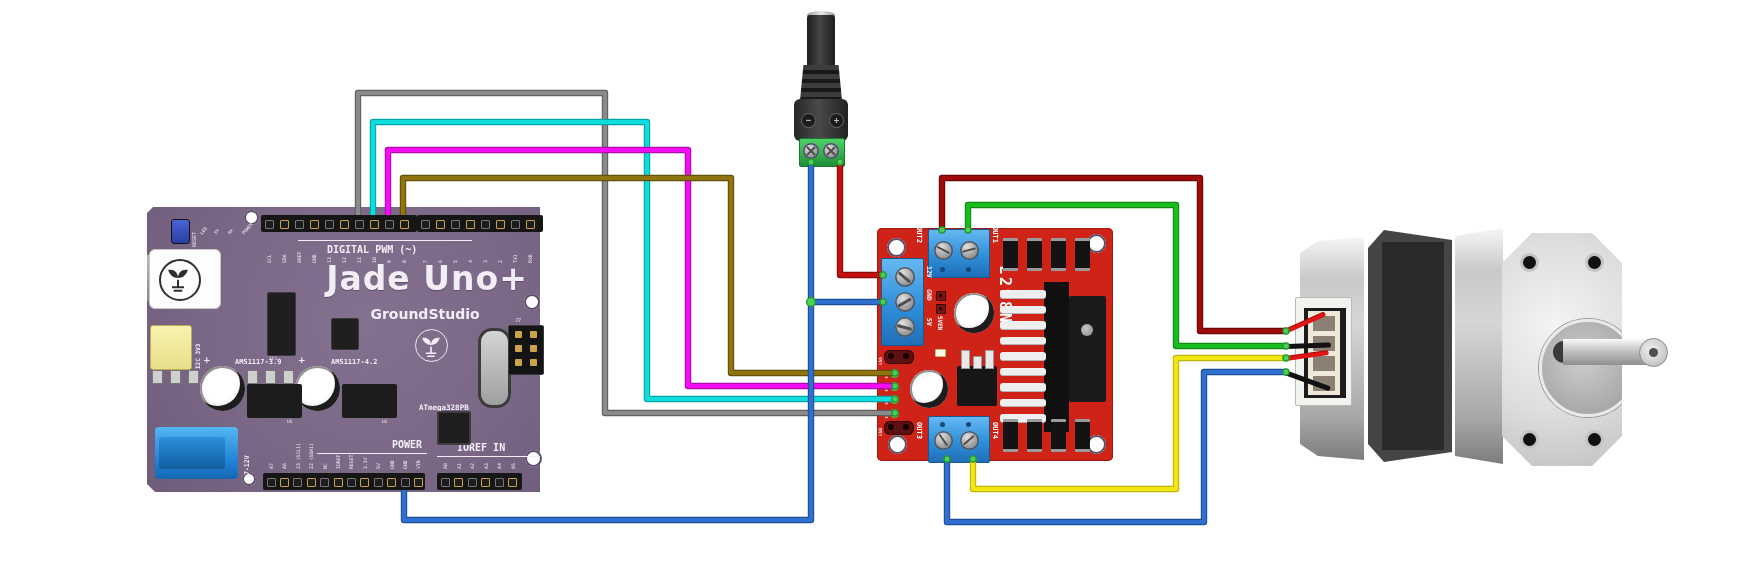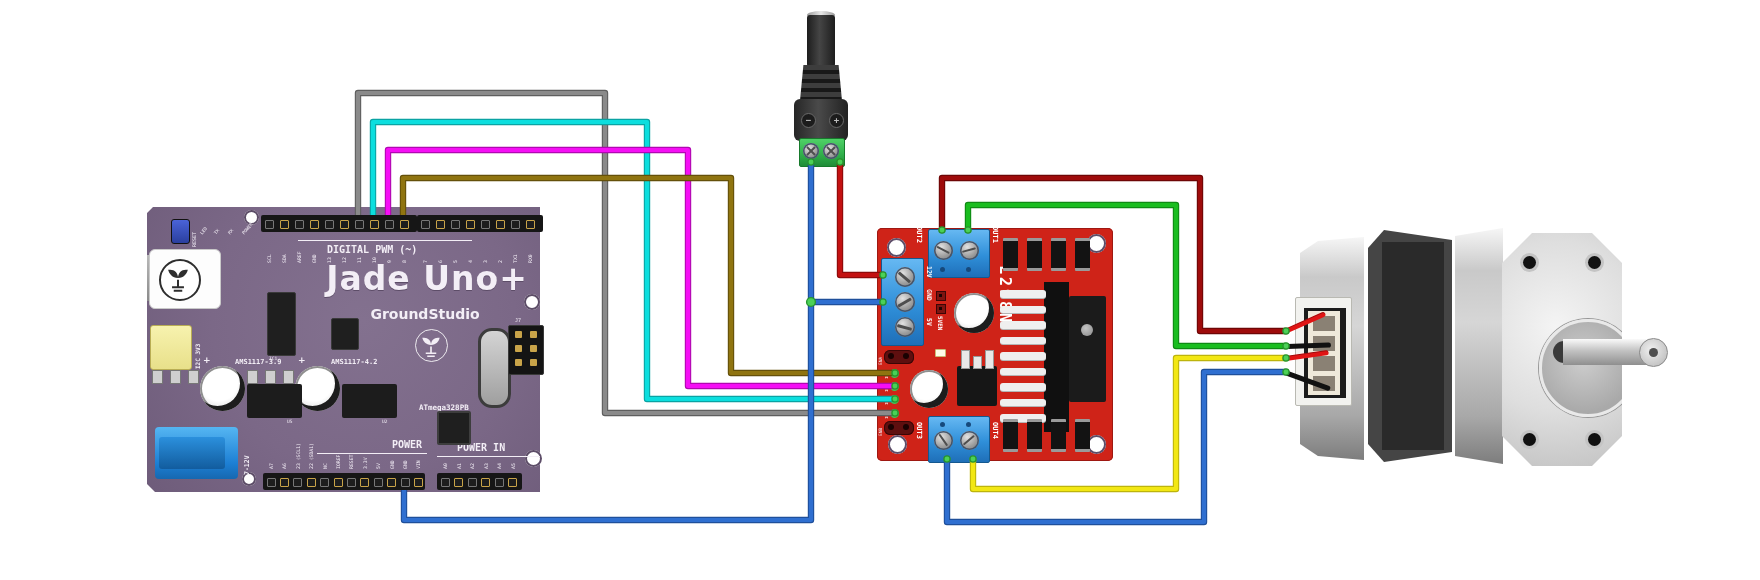--- a/index.html
+++ b/index.html
@@ -103,21 +103,21 @@
           <path d="M10 10 C13.5 10 15.2 7.6 15.8 5.2 C12.4 4.6 10 6.6 10 10 Z" fill="#f3eef6"></path>
         </svg></div>
     <div class="abs silk" style="left:272px;top:196px;font:bold 7.5px 'DejaVu Sans Mono',monospace;">ATmega328PB</div>
     <div class="abs silk" style="left:88px;top:151px;font:bold 7px 'DejaVu Sans Mono',monospace;">AMS1117-3.9</div>
     <div class="abs silk" style="left:184px;top:151px;font:bold 7px 'DejaVu Sans Mono',monospace;">AMS1117-4.2</div>
     <div class="abs silk" style="left:56px;top:148px;font-weight:bold;font-size:9px;">+</div>
     <div class="abs silk" style="left:151px;top:148px;font-weight:bold;font-size:9px;">+</div>
     <div class="abs line" style="left:170px;top:246px;width:110px;"></div>
     <div class="abs silk" style="left:245px;top:232px;font:bold 10px 'DejaVu Sans Mono',monospace;">POWER</div>
     <div class="abs line" style="left:290px;top:249px;width:103px;"></div>
-    <div class="abs silk" style="left:310px;top:235px;font:bold 10px 'DejaVu Sans Mono',monospace;">POWER IN</div>
+    <div class="abs silk" style="left:310px;top:235px;font:bold 10px 'DejaVu Sans Mono',monospace;">IOREF IN</div>
     <div class="abs silk" style="left:368px;top:110px;font:5px 'DejaVu Sans Mono',monospace;">J7</div>
     <div class="abs silk" style="left:122px;top:149px;font:4.5px 'DejaVu Sans Mono',monospace;">IC1</div>
     <div class="abs silk" style="left:140px;top:212px;font:4.5px 'DejaVu Sans Mono',monospace;">U5</div>
     <div class="abs silk" style="left:235px;top:212px;font:4.5px 'DejaVu Sans Mono',monospace;">U2</div>
 
     <div class="chip abs" style="left:120px;top:85px;width:27px;height:62px;"></div>
     <div class="chip abs" style="left:184px;top:111px;width:26px;height:30px;"></div>
     <div class="chip abs" style="left:290px;top:204px;width:30px;height:30px;border:2px solid #3d3d3d;"></div>
     <div class="abs" style="left:331px;top:121px;width:27px;height:74px;border-radius:14px;background:linear-gradient(180deg,#d4d4d4,#9f9f9f);border:3px solid #3c3c3c;"></div>
     <div class="chip abs" style="left:361px;top:118px;width:34px;height:48px;background:#141414;"></div>

